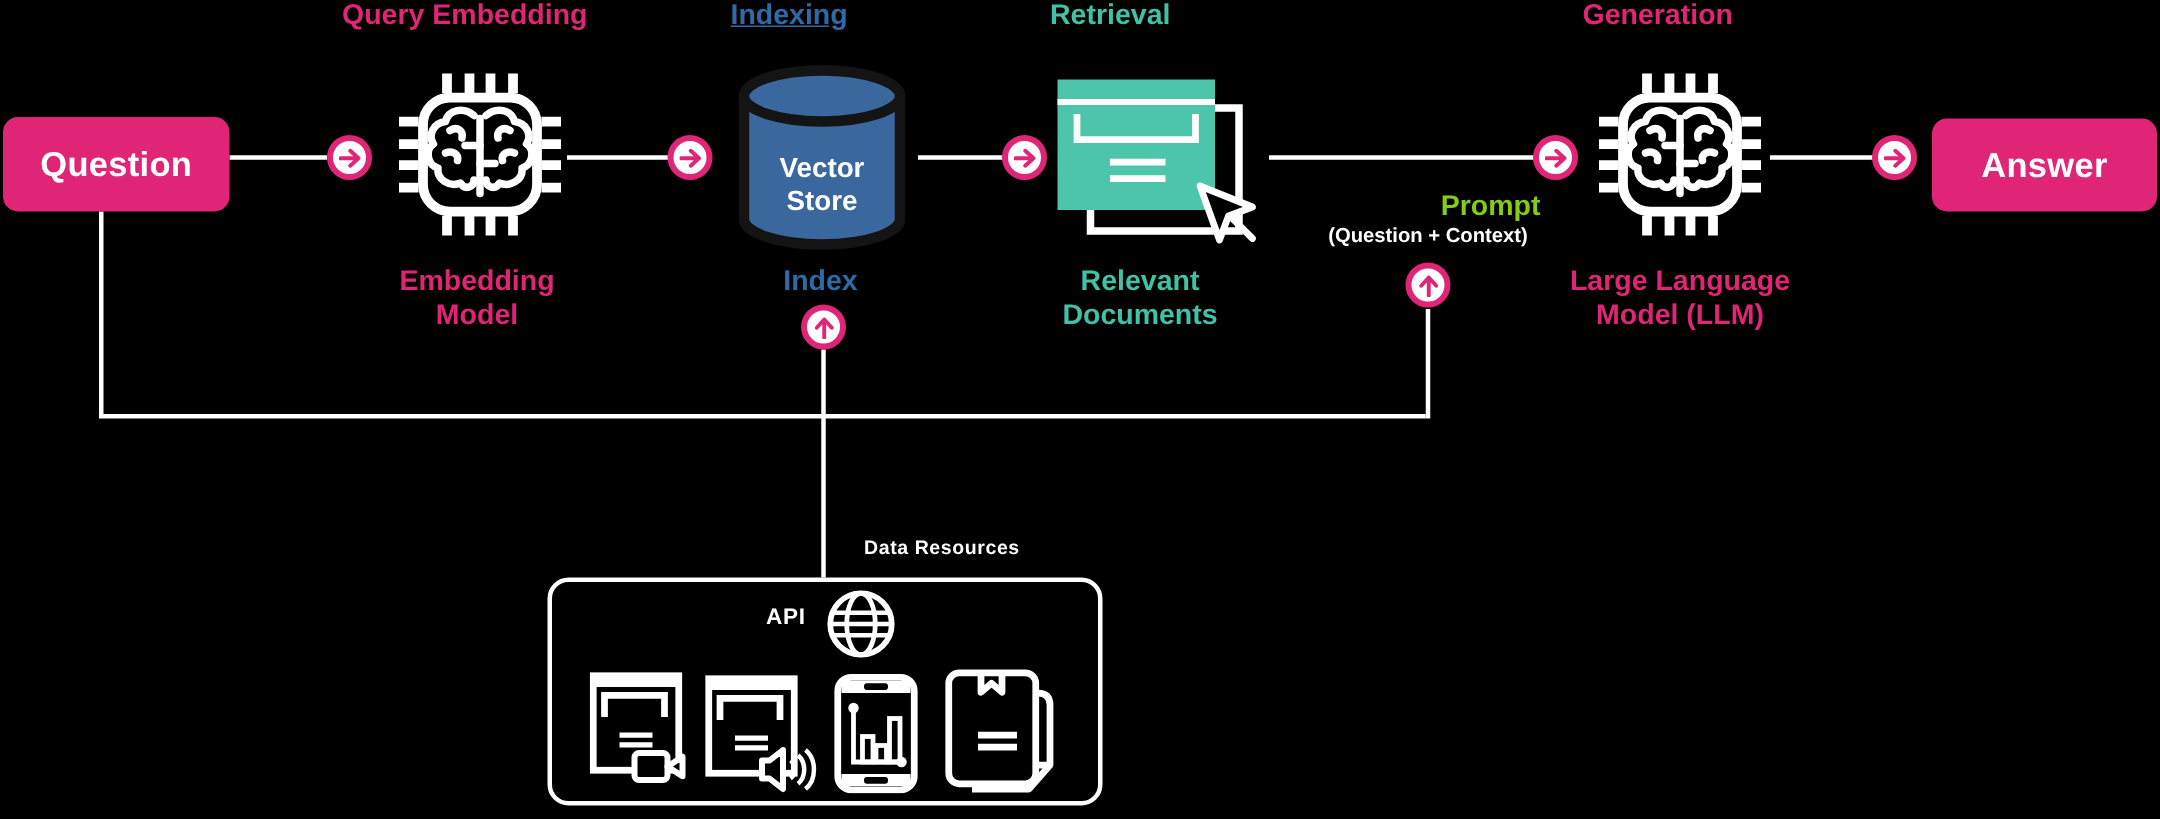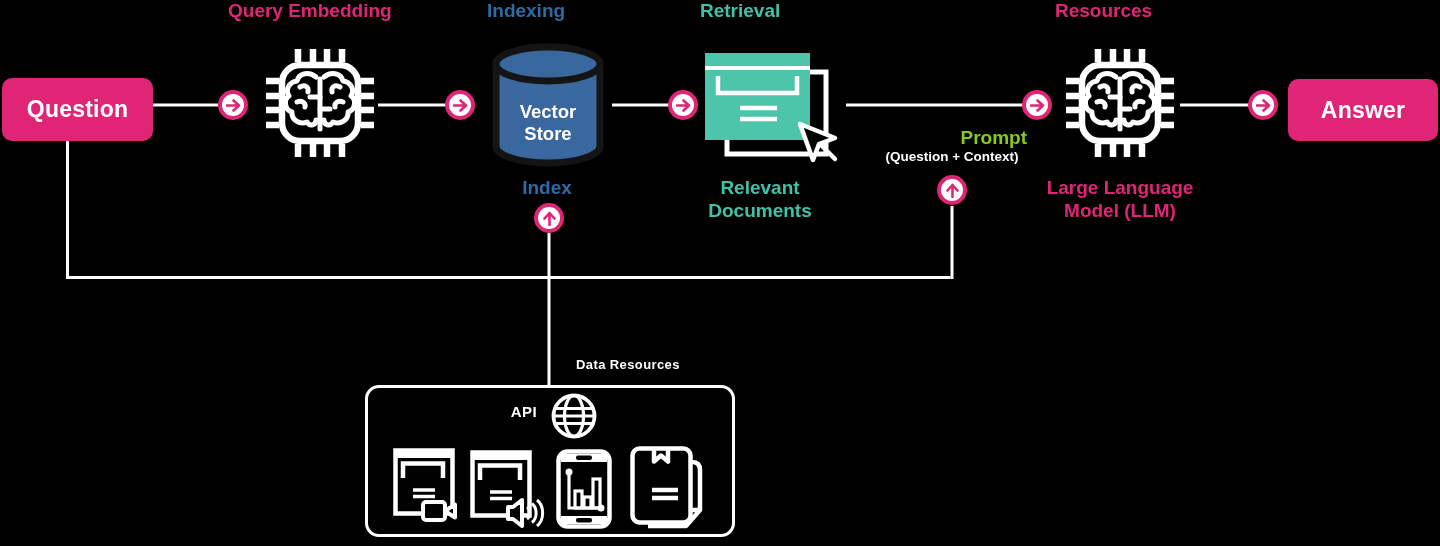--- a/index.html
+++ b/index.html
@@ -161,24 +161,25 @@
         <path d="M62,32 C69,26 79,28 81,36 C89,37 93,45 89,51 C95,55 93,65 86,67 C87,75 78,80 71,77 C68,82 62,80 62,75"></path>
         <path d="M38,42 C43,39 47,42 46,47"></path>
         <path d="M35,57 C40,55 44,58 43,62"></path>
         <path d="M78,42 C73,39 69,42 70,47"></path>
         <path d="M81,57 C76,55 72,58 73,62"></path>
       </g>
     </g>
   </svg>
 
   <div class="heading pinktxt" style="left:228px;top:1px;width:180px;">Query Embedding</div>
-  <div class="heading bluetxt" style="left:487px;top:1px;width:120px;">Indexing</div>
+  <div class="heading bluetxt" style="left:487px;top:1px;width:120px;text-decoration:underline;">Indexing</div>
   <div class="heading tealtxt" style="left:700px;top:1px;width:120px;">Retrieval</div>
-  <div class="heading pinktxt" style="left:1055px;top:1px;width:130px;">Resources</div>
-
+  <div class="heading pinktxt" style="left:1055px;top:1px;width:130px;">Generation</div>
+
+  <div class="sublabel pinktxt" style="left:258px;top:176px;width:120px;">Embedding Model</div>
   <div class="sublabel bluetxt" style="left:507px;top:176px;width:80px;">Index</div>
   <div class="sublabel pinktxt" style="left:1040px;top:176px;width:160px;">Large Language Model (LLM)</div>
   <div class="sublabel tealtxt" style="left:700px;top:176px;width:120px;">Relevant Documents</div>
 
   <div class="prompt-title" style="left:877px;top:127px;width:150px;">Prompt</div>
   <div class="prompt-sub" style="left:862px;top:149px;width:180px;">(Question + Context)</div>
 
   <div class="dr-title" style="left:576px;top:357px;">Data Resources</div>
   <div class="dr-box"></div>
   <div class="api-label" style="left:494px;top:403px;width:60px;">API</div>

